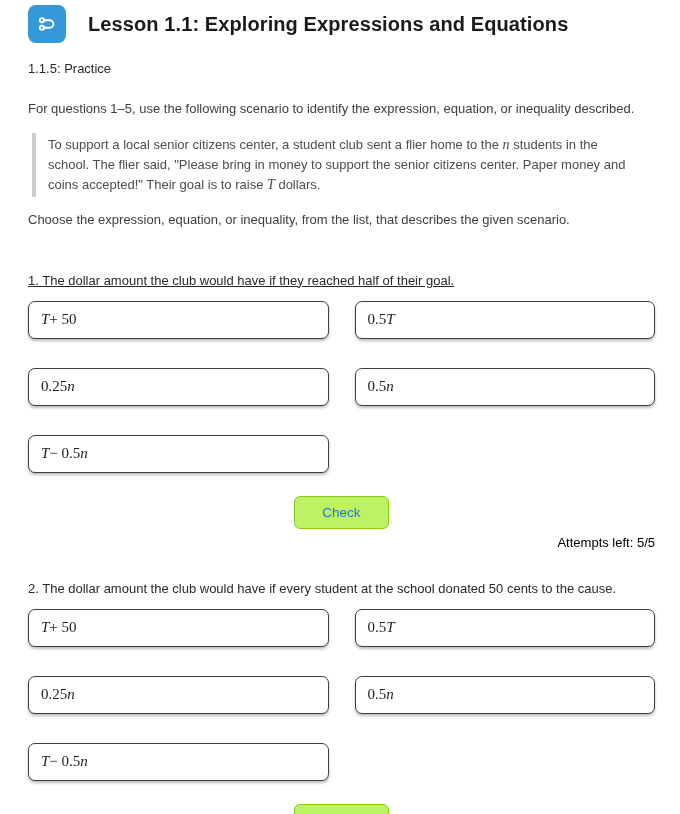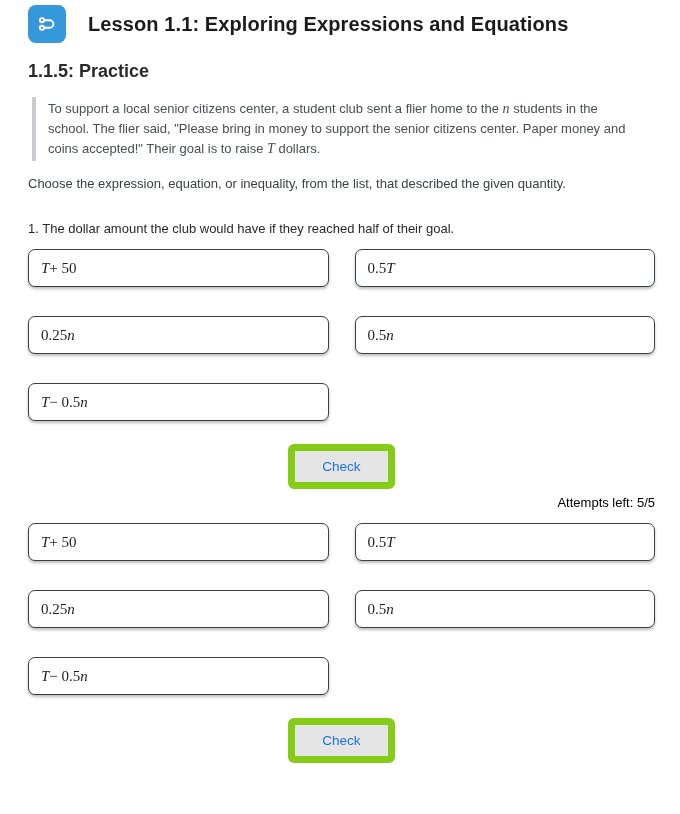--- a/index.html
+++ b/index.html
@@ -30,22 +30,22 @@
   }
   .lesson-title {
     font-size: 20px;
     font-weight: 700;
     color: #1b1b1b;
     letter-spacing: 0.1px;
   }
 
   .practice-title {
     margin-top: 18px;
-    font-size: 18px;
-    font-weight: 700;
+    font-size: 13px;
+    font-weight: 400;
     color: #2a2a2a;
   }
 
   .instructions {
     margin-top: 24px;
     font-size: 13px;
     color: #3c4043;
     line-height: 1.35;
   }
 
@@ -67,21 +67,21 @@
   .choose-line {
     margin-top: 15px;
     font-size: 13px;
     color: #3c4043;
   }
 
   .question-label {
     font-size: 13px;
     color: #28292b;
   }
-  .q1 .question-label { margin-top: 30px; }
+  .q1 .question-label { margin-top: 46px; text-decoration: underline; }
   .q2 .question-label { margin-top: 31px; }
 
   .options-grid {
     margin-top: 13px;
     display: grid;
     grid-template-columns: 1fr 1fr;
     column-gap: 26px;
     row-gap: 29px;
   }
   .option-box {
@@ -99,22 +99,22 @@
     color: #1f1f1f;
   }
   .option-box i { font-style: italic; }
 
   .check-row {
     margin-top: 23px;
     display: flex;
     justify-content: center;
   }
   .check-button {
-    background: #e5e5e5;
-    border: 7px solid #84cc16;
+    background: #bef264;
+    border: 1px solid #84cc16;
     color: #1a73e8;
     border-radius: 6px;
     padding: 8px 27px;
     font-family: "Liberation Sans", sans-serif;
     font-size: 13.5px;
     cursor: pointer;
   }
 
   .attempts {
     margin-top: 6px;
@@ -134,41 +134,43 @@
         <circle cx="7" cy="8.2" r="2.1"></circle>
         <circle cx="7" cy="15.8" r="2.1"></circle>
         <path d="M9.6 8.2 H14.6 a3.8 3.8 0 0 1 0 7.6 H9.6"></path>
       </svg>
     </div>
     <div class="lesson-title">Lesson 1.1: Exploring Expressions and Equations</div>
   </div>
 
   <h2 class="practice-title">1.1.5: Practice</h2>
 
+  <p class="instructions">For questions 1–5, use the following scenario to identify the expression, equation, or inequality described.</p>
 
   <blockquote class="scenario">To support a local senior citizens center, a student club sent a flier home to the <i class="mvar">n</i> students in the school. The flier said, "Please bring in money to support the senior citizens center. Paper money and coins accepted!" Their goal is to raise <i class="mvar">T</i> dollars.</blockquote>
 
-  <p class="choose-line">Choose the expression, equation, or inequality, from the list, that described the given quantity.</p>
+  <p class="choose-line">Choose the expression, equation, or inequality, from the list, that describes the given scenario.</p>
 
   <section class="question q1">
     <p class="question-label">1. The dollar amount the club would have if they reached half of their goal.</p>
     <div class="options-grid">
       <div class="option-box"><i>T</i> + 50</div>
       <div class="option-box">0.5<i>T</i></div>
       <div class="option-box">0.25<i>n</i></div>
       <div class="option-box">0.5<i>n</i></div>
       <div class="option-box"><i>T</i> − 0.5<i>n</i></div>
     </div>
     <div class="check-row">
       <button class="check-button">Check</button>
     </div>
     <div class="attempts">Attempts left: 5/5</div>
   </section>
 
   <section class="question q2">
+    <p class="question-label">2. The dollar amount the club would have if every student at the school donated 50 cents to the cause.</p>
     <div class="options-grid">
       <div class="option-box"><i>T</i> + 50</div>
       <div class="option-box">0.5<i>T</i></div>
       <div class="option-box">0.25<i>n</i></div>
       <div class="option-box">0.5<i>n</i></div>
       <div class="option-box"><i>T</i> − 0.5<i>n</i></div>
     </div>
     <div class="check-row">
       <button class="check-button">Check</button>
     </div>

